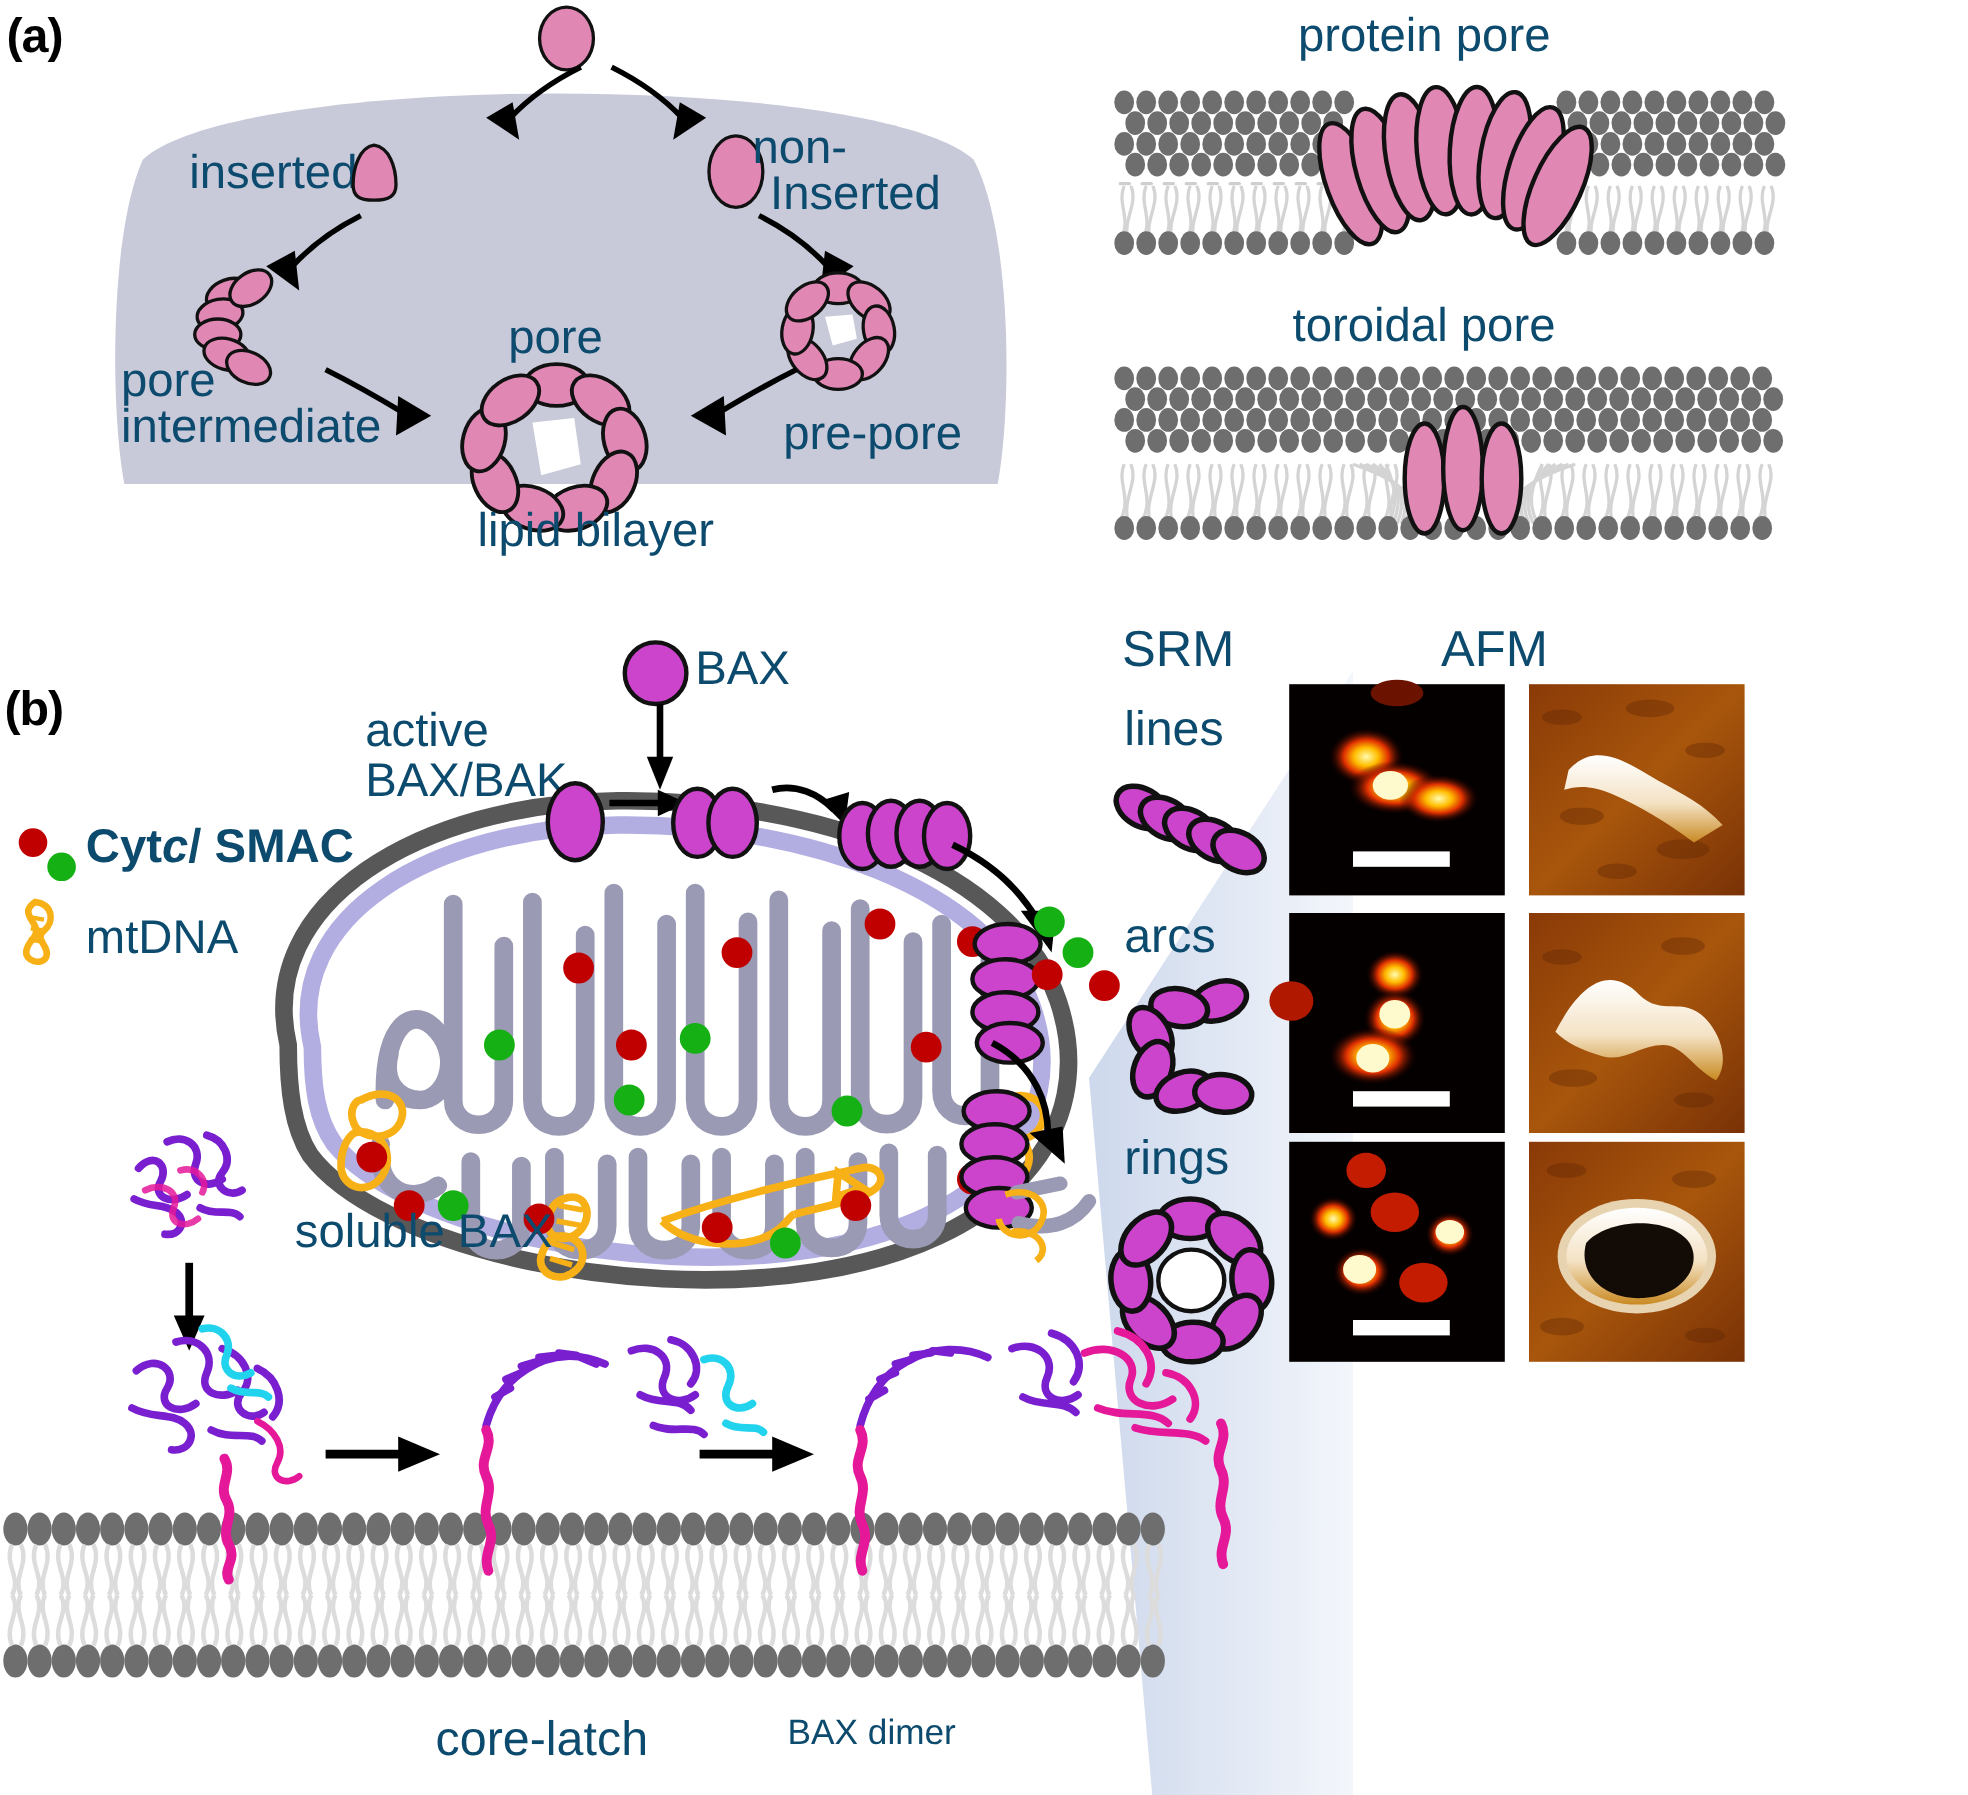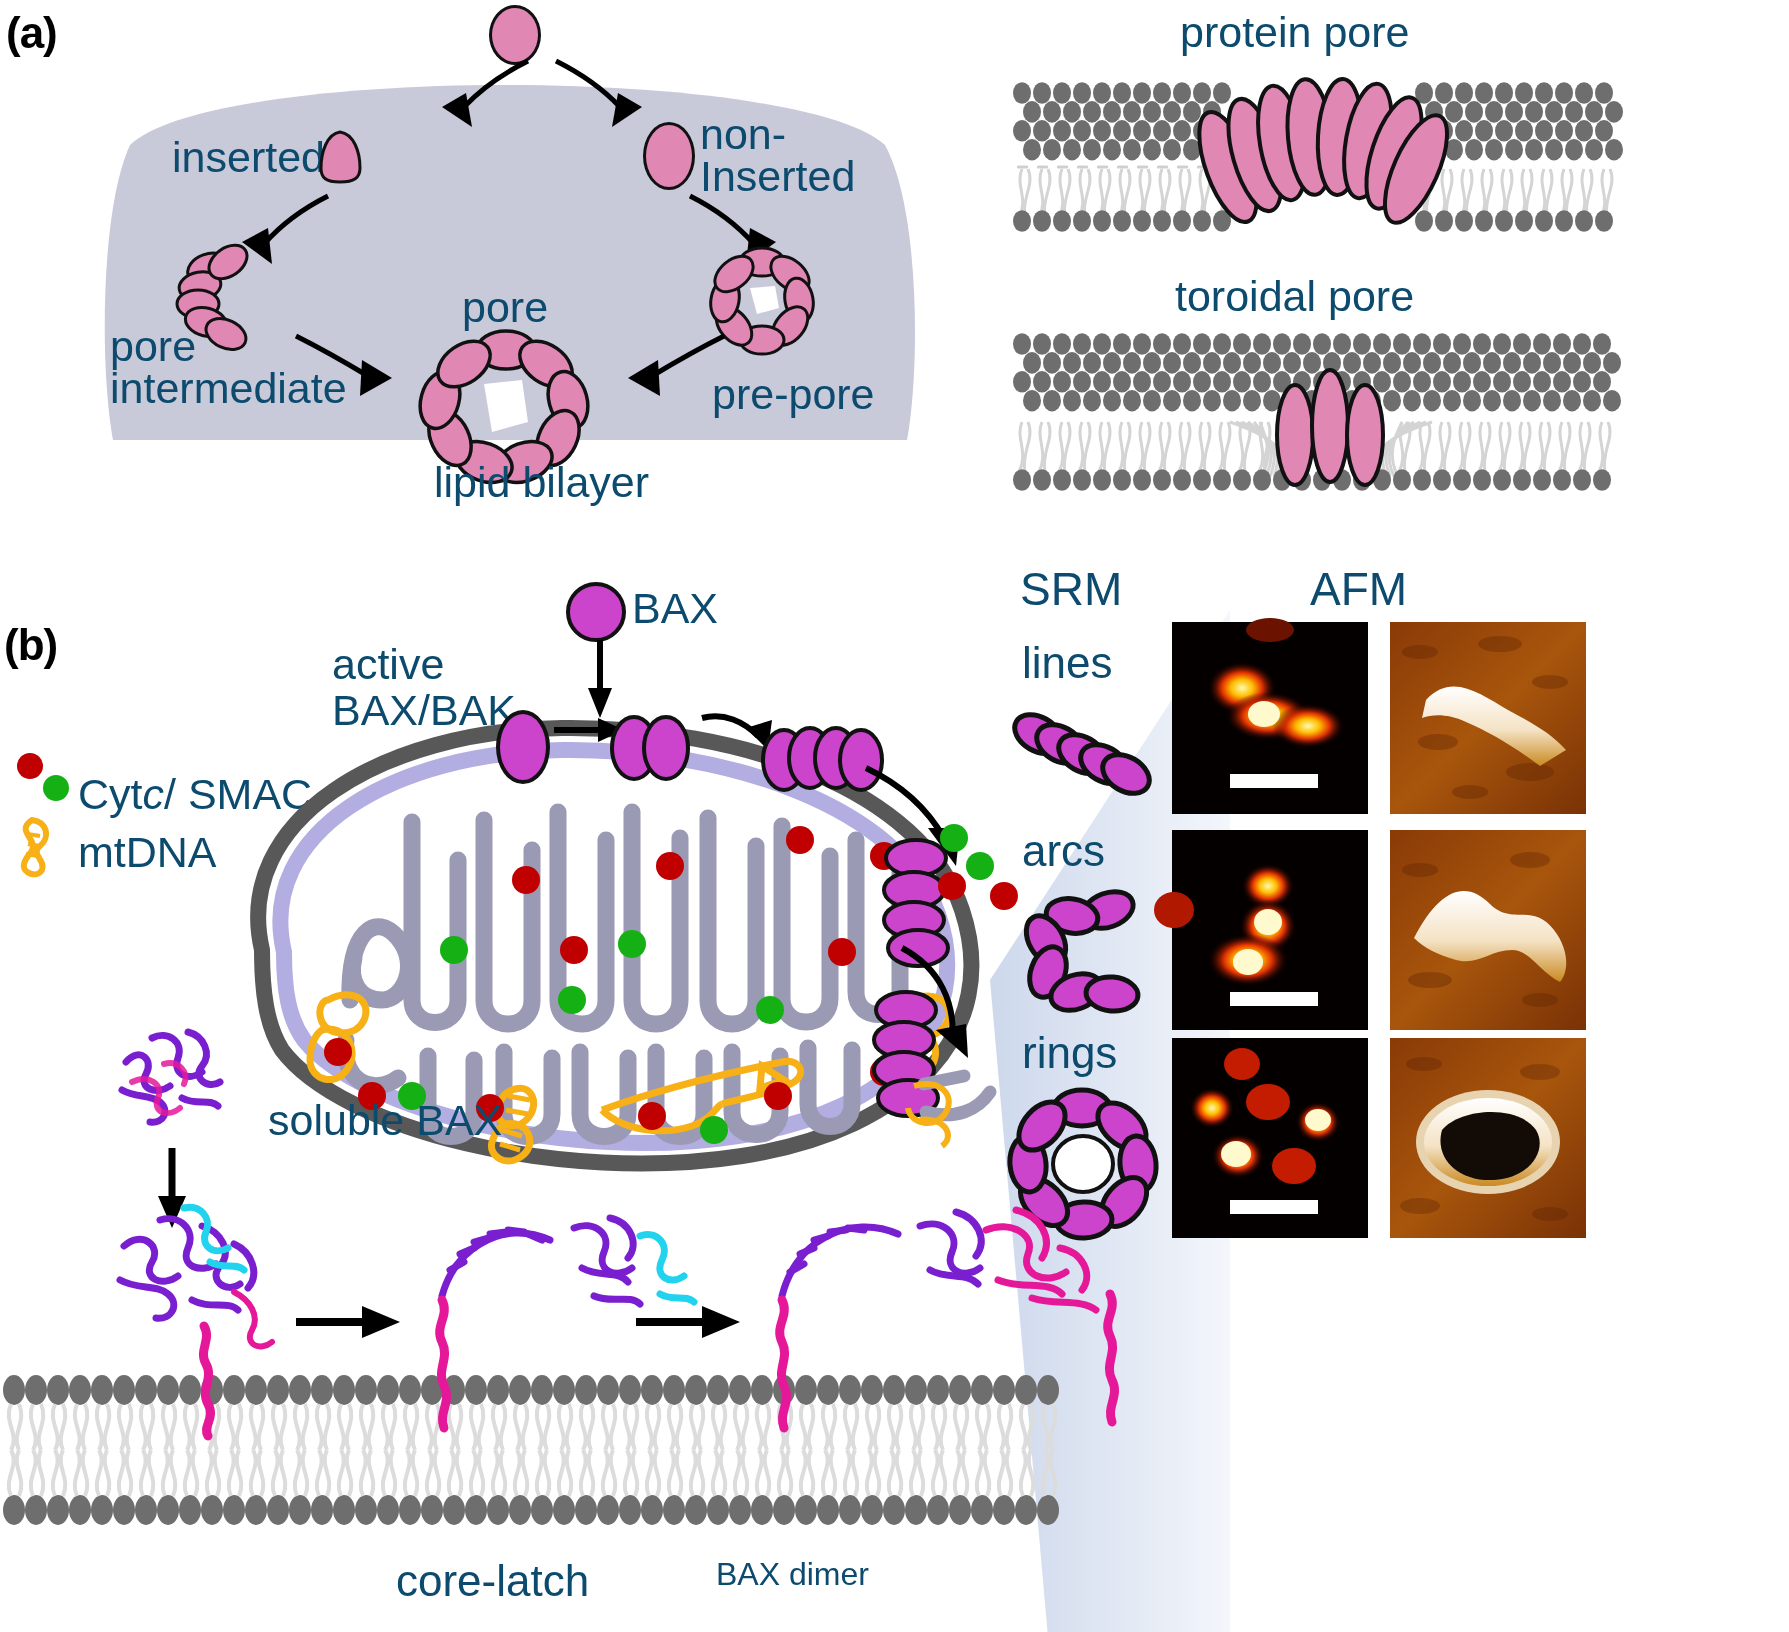--- a/index.html
+++ b/index.html
@@ -35,21 +35,21 @@
     <path d="M 196,16 C 224,30 244,45 260,62" stroke="#000" stroke-width="5" fill="none"></path>
     <polygon points="258,48 252,82 282,62" fill="#000"></polygon>
   </svg>
 
   <div class="abs lbl t20" style="left:172px;top:133px;">inserted</div>
   <svg class="abs" style="left:318px;top:128px;" width="48" height="58">
     <path d="M 22,4 C 36,6 42,24 42,40 C 42,50 36,54 22,54 C 8,54 3,50 3,40 C 3,24 9,6 22,4 Z" fill="#e087b4" stroke="#111" stroke-width="3"></path>
   </svg>
 
   <div class="abs pink-oval" style="left:643px;top:122px;width:46px;height:62px;"></div>
-  <div class="abs lbl t20" style="left:700px;top:110px;">non-</div>
+  <div class="abs lbl t20" style="left:684px;top:110px;">non-</div>
   <div class="abs lbl t20" style="left:700px;top:152px;">Inserted</div>
 
   <svg class="abs" style="left:220px;top:190px;" width="130" height="80">
     <path d="M 108,6 C 80,20 60,36 44,54" stroke="#000" stroke-width="5" fill="none"></path>
     <polygon points="48,38 52,74 22,52" fill="#000"></polygon>
   </svg>
 
   <svg class="abs" style="left:680px;top:190px;" width="130" height="80">
     <path d="M 10,6 C 38,20 58,36 74,54" stroke="#000" stroke-width="5" fill="none"></path>
     <polygon points="70,38 66,74 96,52" fill="#000"></polygon>
@@ -541,21 +541,21 @@
 <div id="panel-b" style="position:absolute;left:0;top:540px;width:1789px;height:1092px;">
 
   <div class="abs panel-letter" style="left:4px;top:80px;">(b)</div>
 
   <div class="abs" style="left:14px;top:212px;">
     <svg width="60" height="56">
       <circle cx="16" cy="14" r="13" fill="#c00000"></circle>
       <circle cx="42" cy="36" r="13" fill="#14b014"></circle>
     </svg>
   </div>
-  <div class="abs lbl t20" style="left:78px;top:230px;">
+  <div class="abs lbl t20" style="left:78px;top:206px;font-weight:bold;">
     <span>Cyt</span><span style="font-style:italic;">c</span><span>/ SMAC</span>
   </div>
 
   <div class="abs" style="left:10px;top:276px;">
     <svg width="60" height="64">
       <path d="M 22,4 C 38,6 40,22 30,30 C 20,38 36,44 32,54 C 28,62 12,58 14,48 C 16,38 26,36 22,26 C 18,18 10,12 22,4 Z" fill="none" stroke="#f7b016" stroke-width="6"></path>
       <path d="M 18,18 L 30,20 M 18,28 L 30,30 M 16,38 L 28,40" stroke="#f7b016" stroke-width="4"></path>
     </svg>
   </div>
   <div class="abs lbl t20" style="left:78px;top:288px;">mtDNA</div>

